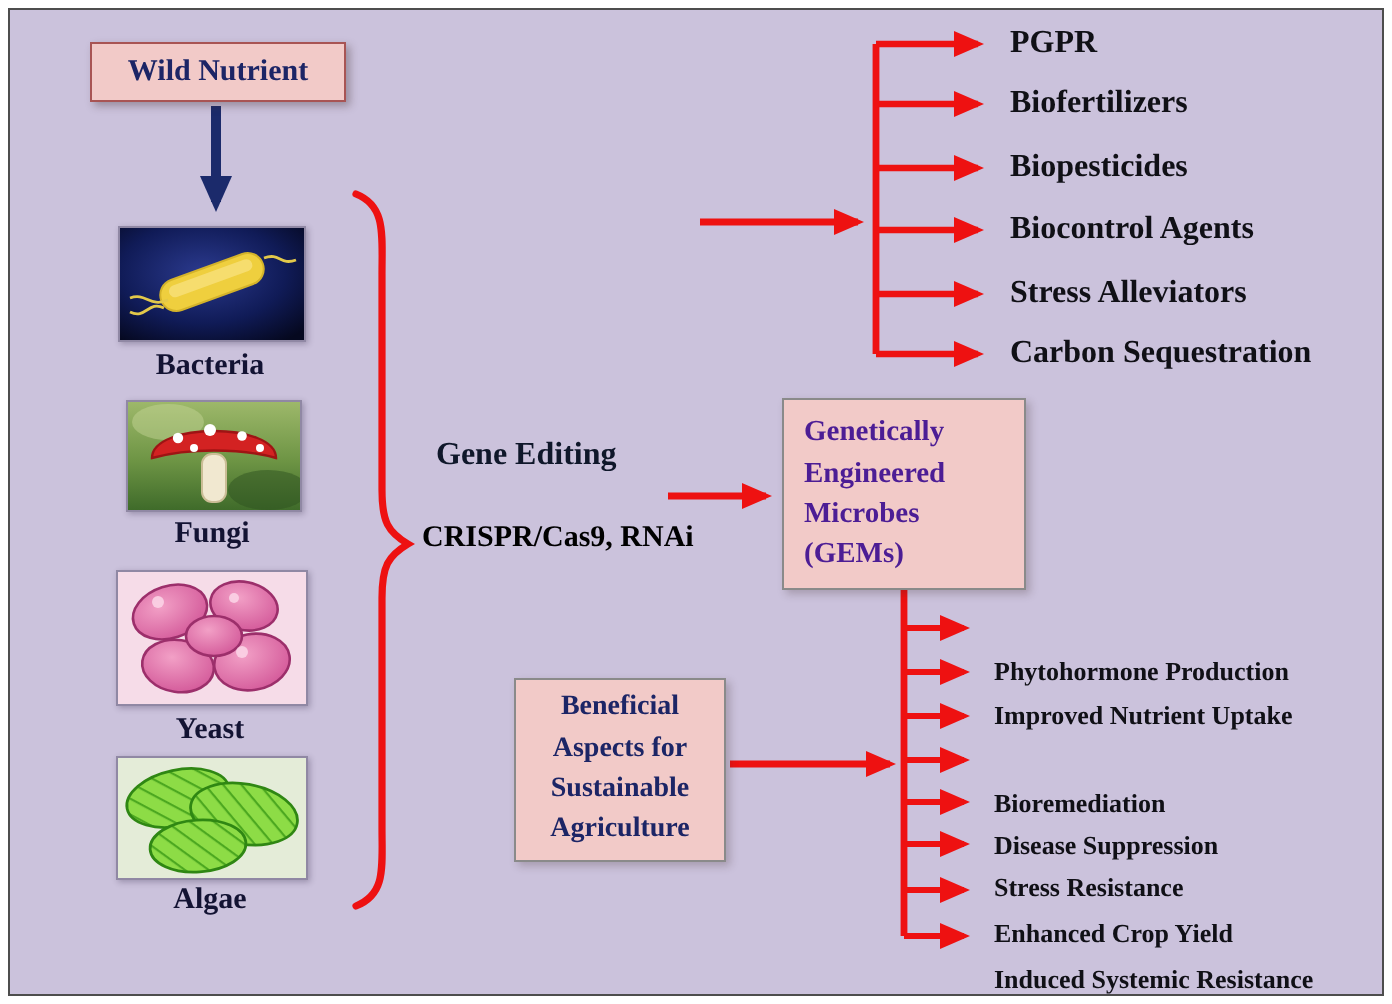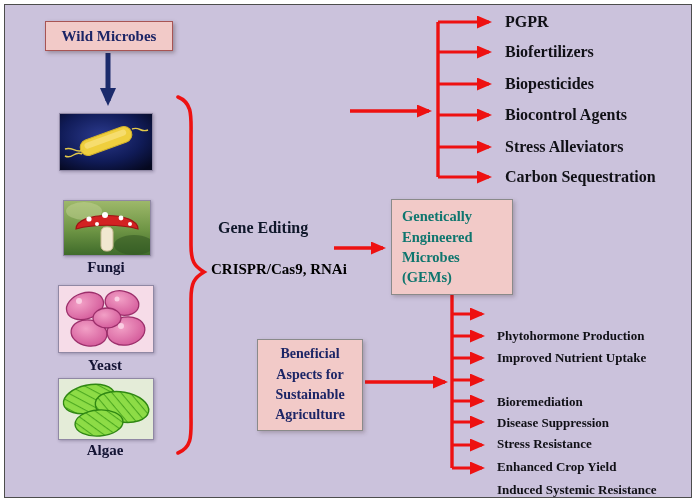--- a/index.html
+++ b/index.html
@@ -9,21 +9,21 @@
           background:#cbc2dc;border:1.5px solid #4d4d4d;box-sizing:border-box;}
   .overlay{position:absolute;left:0;top:0;width:688px;height:494px;pointer-events:none;}
 
   .box{position:absolute;background:#f2cac8;box-sizing:border-box;display:flex;
        align-items:center;justify-content:center;text-align:center;font-weight:bold;color:#1c2566;}
   .wild-box{left:40px;top:16px;width:128px;height:30px;font-size:15px;
             border:1.5px solid #a85454;box-shadow:2px 2px 4px rgba(60,40,40,.35);}
   .app-box{left:233px;top:84px;width:110px;height:44px;font-size:15px;line-height:1.25;
            border:1.5px solid #c03a3a;box-shadow:2px 2px 4px rgba(60,40,40,.3);padding:2px 8px;}
   .gems-box{left:386px;top:194px;width:122px;height:96px;font-size:14.5px;line-height:1.4;
-            border:1px solid #8a8a8a;color:#0f766e;justify-content:flex-start;text-align:left;
+            border:1px solid #8a8a8a;color:#4c1d95;justify-content:flex-start;text-align:left;
             padding:4px 6px 4px 10px;box-shadow:2px 2px 4px rgba(60,40,40,.25);}
   .ben-box{left:252px;top:334px;width:106px;height:92px;font-size:14px;line-height:1.45;
            border:1px solid #8a8a8a;padding:2px 6px;box-shadow:2px 2px 4px rgba(60,40,40,.25);}
 
   .microbe-fig{position:absolute;margin:0;padding:0;border:1px solid #9088a4;
                box-shadow:1px 1px 3px rgba(40,30,60,.3);line-height:0;}
   .fig-bacteria{left:54px;top:108px;width:92px;height:56px;}
   .fig-fungi{left:58px;top:195px;width:86px;height:54px;}
   .fig-yeast{left:53px;top:280px;width:94px;height:66px;}
   .fig-algae{left:53px;top:373px;width:94px;height:60px;}
@@ -84,40 +84,41 @@
       <line x1="447" y1="331" x2="477" y2="331" stroke="#ee1111" stroke-width="3" marker-end="url(#mRed)"></line>
       <line x1="447" y1="353" x2="477" y2="353" stroke="#ee1111" stroke-width="3" marker-end="url(#mRed)"></line>
       <line x1="447" y1="375" x2="477" y2="375" stroke="#ee1111" stroke-width="3" marker-end="url(#mRed)"></line>
       <line x1="447" y1="396" x2="477" y2="396" stroke="#ee1111" stroke-width="3" marker-end="url(#mRed)"></line>
       <line x1="447" y1="417" x2="477" y2="417" stroke="#ee1111" stroke-width="3" marker-end="url(#mRed)"></line>
       <line x1="447" y1="440" x2="477" y2="440" stroke="#ee1111" stroke-width="3" marker-end="url(#mRed)"></line>
       <line x1="447" y1="463" x2="477" y2="463" stroke="#ee1111" stroke-width="3" marker-end="url(#mRed)"></line>
     </svg>
 
     <div class="box wild-box">
-      <span>Wild Microbes</span>
+      <span>Wild Nutrient</span>
     </div>
 
     <figure class="microbe-fig fig-bacteria">
       <svg viewBox="0 0 92 56" width="92" height="56">
         <defs>
           <radialGradient id="gBac" cx="45%" cy="40%" r="75%">
             <stop offset="0%" stop-color="#2b3a8e"></stop>
               <stop offset="60%" stop-color="#101b57"></stop>
               <stop offset="100%" stop-color="#05081f"></stop>
           </radialGradient>
         </defs>
         <rect width="92" height="56" fill="url(#gBac)"></rect>
         <g transform="rotate(-20 46 27)">
           <rect x="19" y="19" width="54" height="16" rx="8" fill="#efcf3e" stroke="#d4b32a"></rect>
           <rect x="24" y="22" width="44" height="6" rx="3" fill="#f7e07a" opacity="0.8"></rect>
         </g>
         <path d="M22,40 C14,36 13,46 5,42 M24,36 C15,40 13,32 5,35 M72,15 C80,12 80,19 88,16" fill="none" stroke="#e3c94a" stroke-width="1.4"></path>
       </svg>
     </figure>
+    <div class="microbe-label lbl-bacteria">Bacteria</div>
 
     <figure class="microbe-fig fig-fungi">
       <svg viewBox="0 0 86 54" width="86" height="54">
         <defs>
           <linearGradient id="gFun" x1="0" y1="0" x2="0" y2="1">
             <stop offset="0%" stop-color="#9db86a"></stop>
               <stop offset="55%" stop-color="#6d9444"></stop>
               <stop offset="100%" stop-color="#3f6b2a"></stop>
           </linearGradient>
         </defs>

